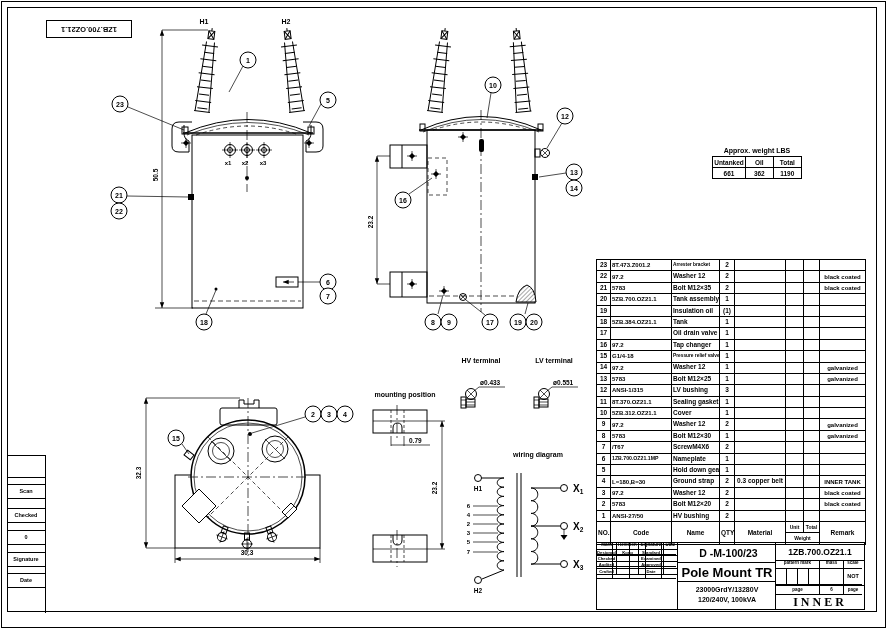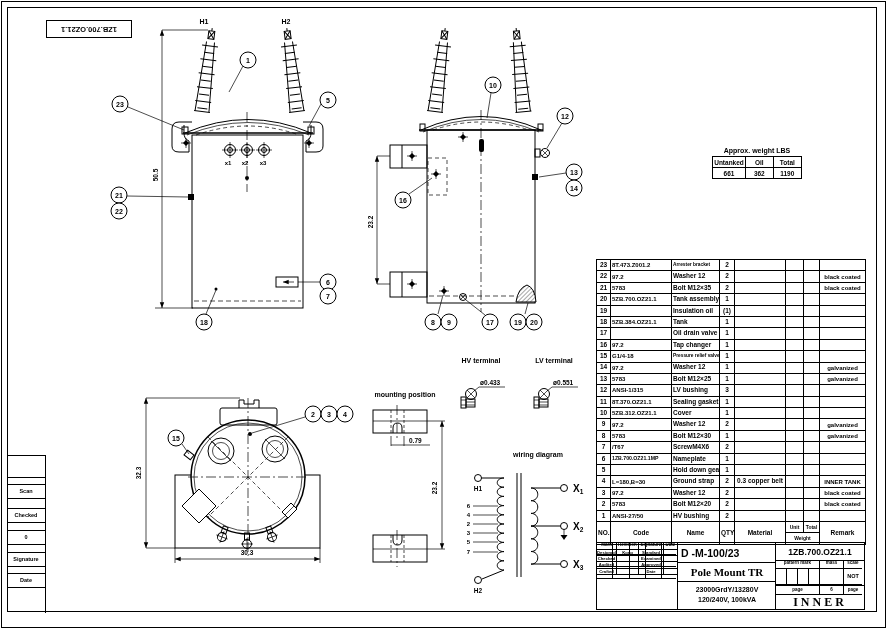--- a/index.html
+++ b/index.html
@@ -28,22 +28,22 @@
   #parts-table td.c1{text-align:left;font-size:6px;}
   #parts-table td.c2{text-align:left;}
   #parts-table td.c7{font-size:6px;}
   #parts-table tr.hdr td{font-size:6.5px;text-align:center;}
   
   #title-block{left:596px;top:542px;width:269px;height:68px;border:1px solid #000;box-sizing:border-box;font-weight:bold;}
   #title-block .z{position:absolute;box-sizing:border-box;}
   .cellgrid{display:flex;}
   .cellgrid>div{border-right:1px solid #000;border-bottom:1px solid #000;box-sizing:border-box;
     overflow:hidden;text-align:center;}
-  #tb-model{font-size:10.5px;line-height:20px;text-align:left;padding-left:3px;white-space:nowrap;}
-  #tb-product{font-size:11px;line-height:19px;text-align:center;white-space:nowrap;font-family:Liberation Serif, serif;}
+  #tb-model{font-size:10.5px;line-height:20px;text-align:center;padding-left:3px;white-space:nowrap;}
+  #tb-product{font-size:13px;line-height:19px;text-align:center;white-space:nowrap;}
   #tb-specs{font-size:7px;text-align:center;line-height:1.4;padding-top:3px;}
   #tb-dwgno{font-size:8.5px;line-height:18px;text-align:center;}
   .tinylbl{font-size:4.5px;line-height:1;}
   #tb-company{font-family:"Liberation Serif",serif;font-size:12px;letter-spacing:3px;text-align:center;line-height:14px;}
   .sigrow div{font-size:4.2px;line-height:6.2px;}
   
   .t{fill:#000;stroke:none;font-family:"Liberation Sans",sans-serif;font-weight:bold;}
 </style>
 </head>
 <body>

